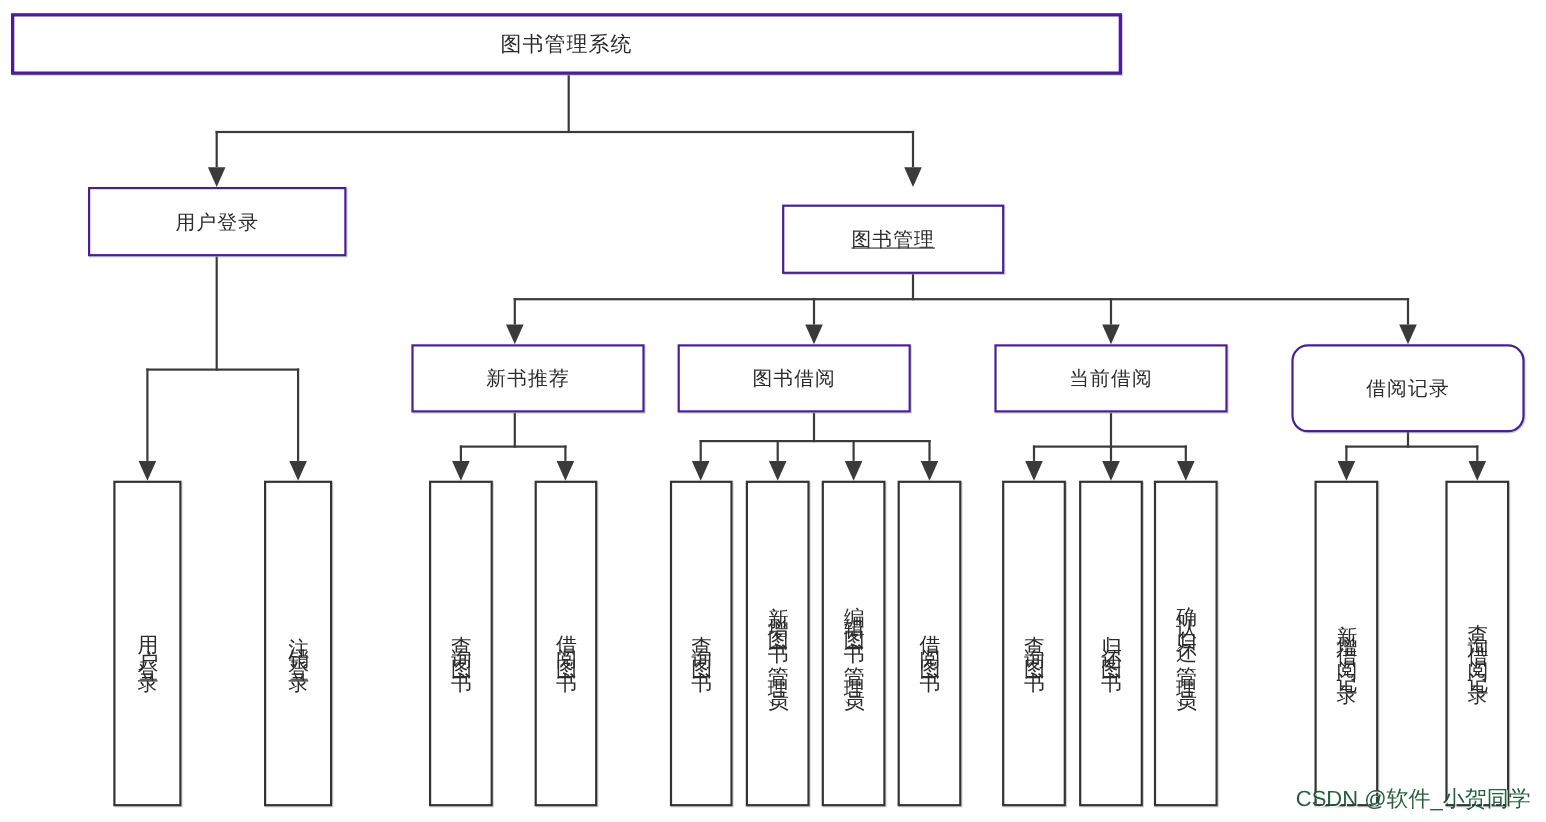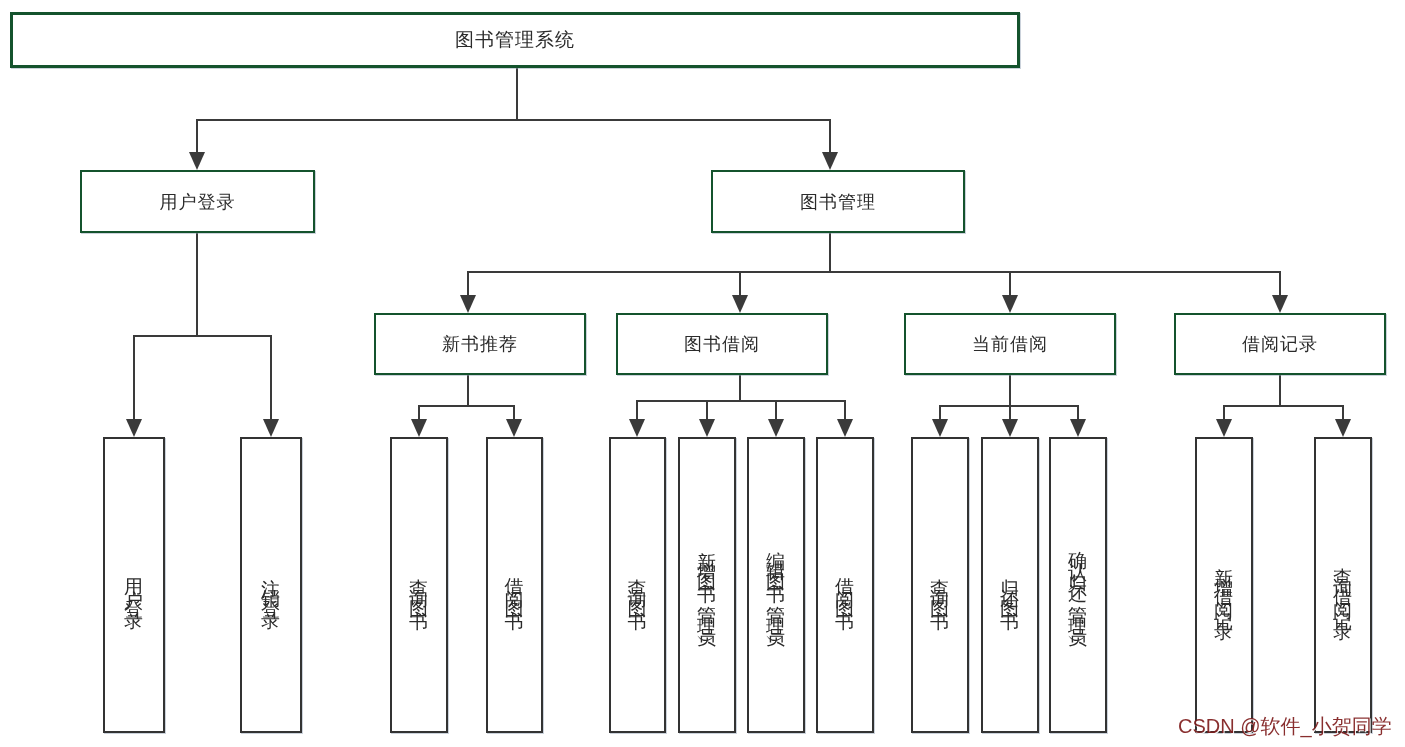--- a/index.html
+++ b/index.html
@@ -2,21 +2,21 @@
 <html><head>
 <meta charset="utf-8">
 <style>
   html,body{margin:0;padding:0;background:#ffffff;}
   .canvas{
     position:relative;width:1405px;height:747px;background:#ffffff;overflow:hidden;
     font-family:"Liberation Sans","DejaVu Sans",sans-serif;color:#2b2b2b;
   }
   
   .node{
-    position:absolute;background:#ffffff;border:2px solid #14532d;box-sizing:border-box;
+    position:absolute;background:#ffffff;border:2px solid #4c1d95;box-sizing:border-box;
     display:flex;align-items:center;justify-content:center;
     font-size:18px;letter-spacing:1px;white-space:nowrap;
     box-shadow:1px 1px 0 rgba(140,155,175,.45);
   }
   .node.root{border-width:3px;font-size:19px;}
   .leaf{
     position:absolute;background:#ffffff;border:2px solid #333333;box-sizing:border-box;
     display:flex;align-items:center;justify-content:center;
     box-shadow:1px 1px 0 rgba(140,155,175,.45);
   }
@@ -29,21 +29,21 @@
   .hline{position:absolute;height:2px;background:#3a3a3a;}
   .drop{position:absolute;width:2px;background:#3a3a3a;}
   .drop::after{
     content:"";position:absolute;left:-7px;top:100%;width:0;height:0;
     border-left:8px solid transparent;border-right:8px solid transparent;
     border-top:18px solid #3a3a3a;
   }
   
   .watermark{
     position:absolute;left:1178px;top:713px;z-index:10;
-    font-size:20px;color:#7f1d1d;text-shadow:1px 1px 0 #ffffff;opacity:.92;
+    font-size:20px;color:#14532d;text-shadow:1px 1px 0 #ffffff;opacity:.92;
     white-space:nowrap;
   }
 </style>
 </head>
 <body>
 
 <div class="canvas">
 
   <div>
 
@@ -84,26 +84,26 @@
 
     <div class="vline" style="left:1279px;top:375px;height:32px;"></div>
     <div class="hline" style="left:1223px;top:405px;width:121px;"></div>
     <div class="drop" style="left:1223px;top:405px;height:14px;"></div>
     <div class="drop" style="left:1342px;top:405px;height:14px;"></div>
   </div>
 
   <div class="node root" style="left:10px;top:12px;width:1010px;height:56px;">图书管理系统</div>
 
   <div class="node" style="left:80px;top:170px;width:235px;height:63px;">用户登录</div>
-  <div class="node" style="left:711px;top:170px;width:254px;height:63px;">图书管理</div>
+  <div class="node" style="left:711px;top:186px;width:202px;height:63px;text-decoration:underline;">图书管理</div>
 
   <div class="node" style="left:362px;top:313px;width:212px;height:62px;margin-left:12px;">新书推荐</div>
   <div class="node" style="left:616px;top:313px;width:212px;height:62px;">图书借阅</div>
   <div class="node" style="left:904px;top:313px;width:212px;height:62px;text-align:right;">当前借阅</div>
-  <div class="node" style="left:1174px;top:313px;width:212px;height:62px;">借阅记录</div>
+  <div class="node" style="left:1174px;top:313px;width:212px;height:80px;border-radius:15px;">借阅记录</div>
 
   <div class="leaf" style="left:103px;top:437px;width:62px;height:296px;">
     <span class="vtext">用户登录</span>
   </div>
   <div class="leaf" style="left:240px;top:437px;width:62px;height:296px;">
     <span class="vtext">注销登录</span>
   </div>
 
   <div class="leaf" style="left:390px;top:437px;width:58px;height:296px;">
     <span class="vtext">查询图书</span>

